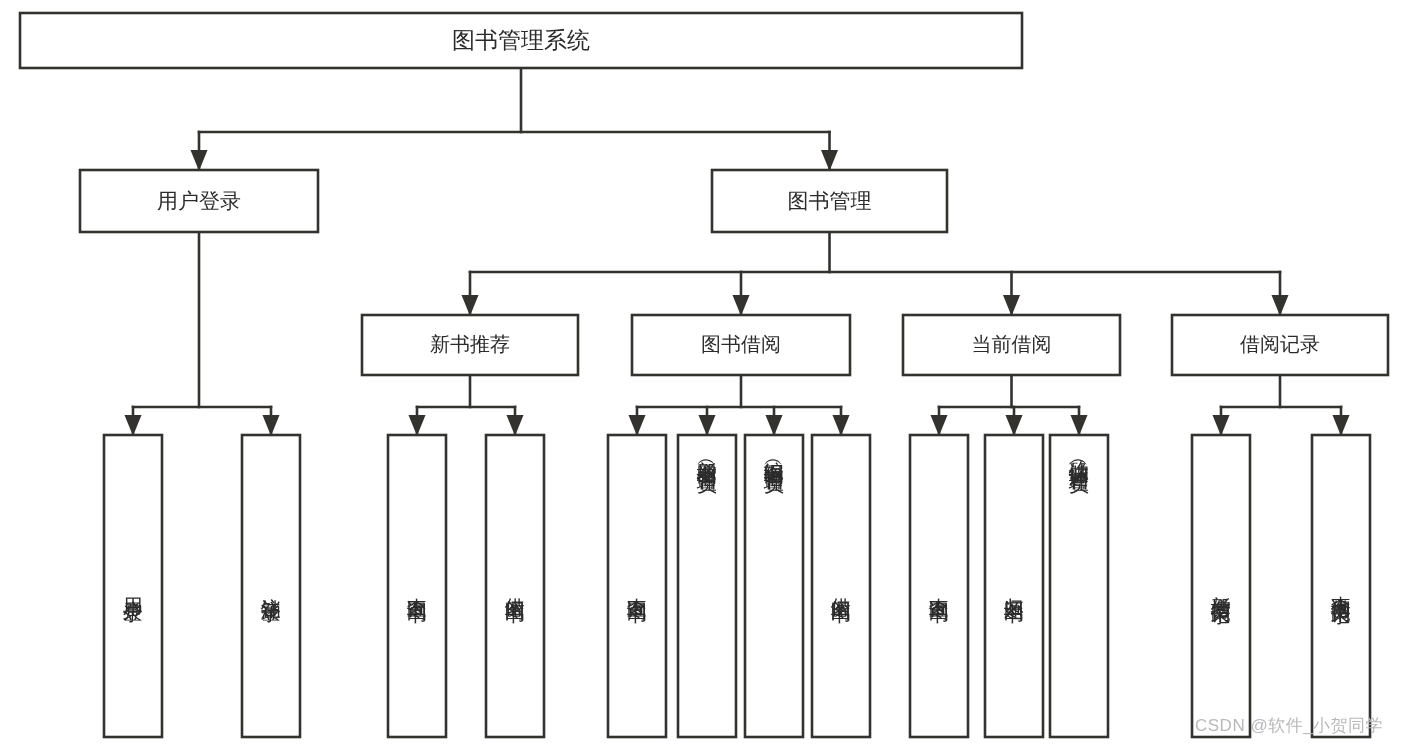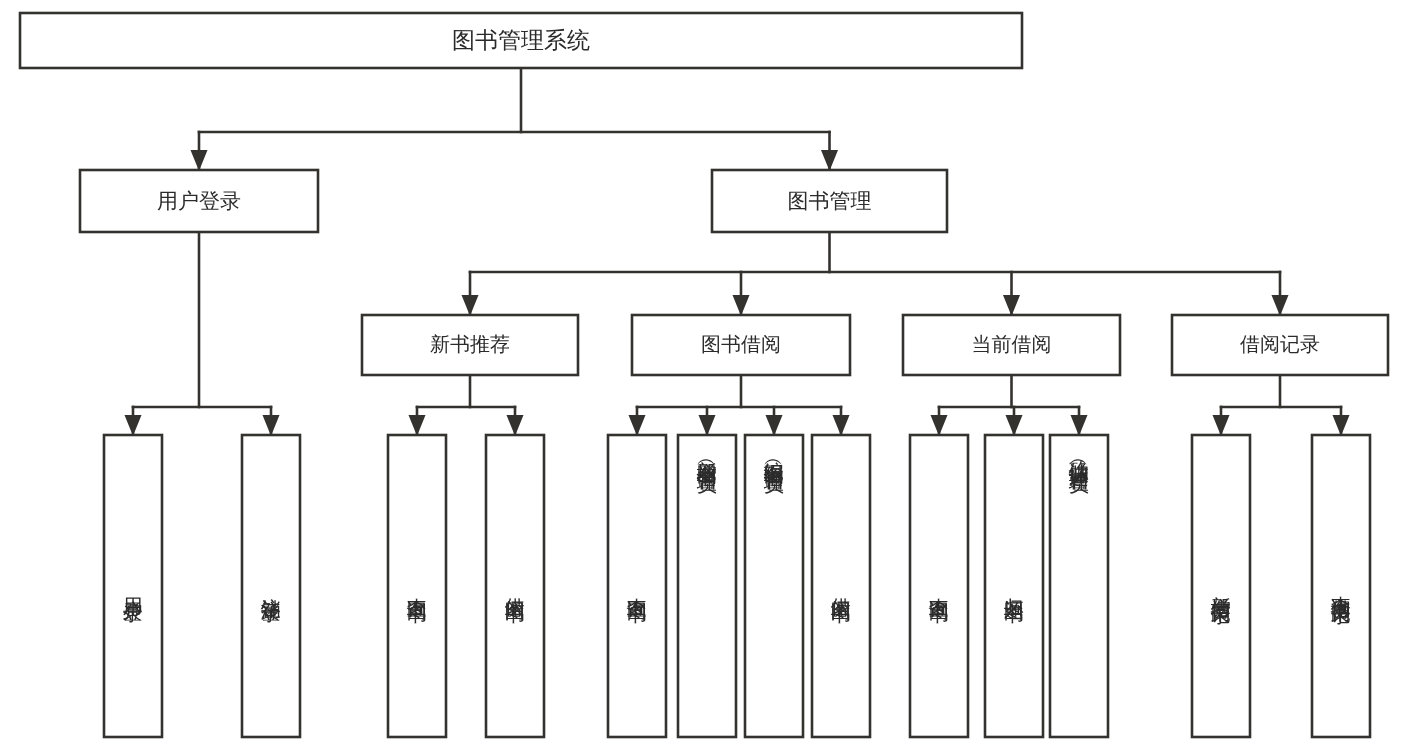--- a/index.html
+++ b/index.html
@@ -221,14 +221,15 @@
         <span class="leaf-label">确认归还（管理员）</span>
       </div>
       <div class="leaf-label-box mid" style="left: 1192px; top: 435px; width: 58px; height: 302px; padding-top: 0px;">
         <span class="leaf-label">新增借阅记录</span>
       </div>
       <div class="leaf-label-box mid" style="left: 1312px; top: 435px; width: 58px; height: 302px; padding-top: 0px;">
         <span class="leaf-label">查询借阅记录</span>
       </div>
     </div>
 
+  <div class="watermark" style="left: 1195px; top: 714px;">CSDN @软件_小贺同学</div>
 
 </div>
 
 </body></html>

